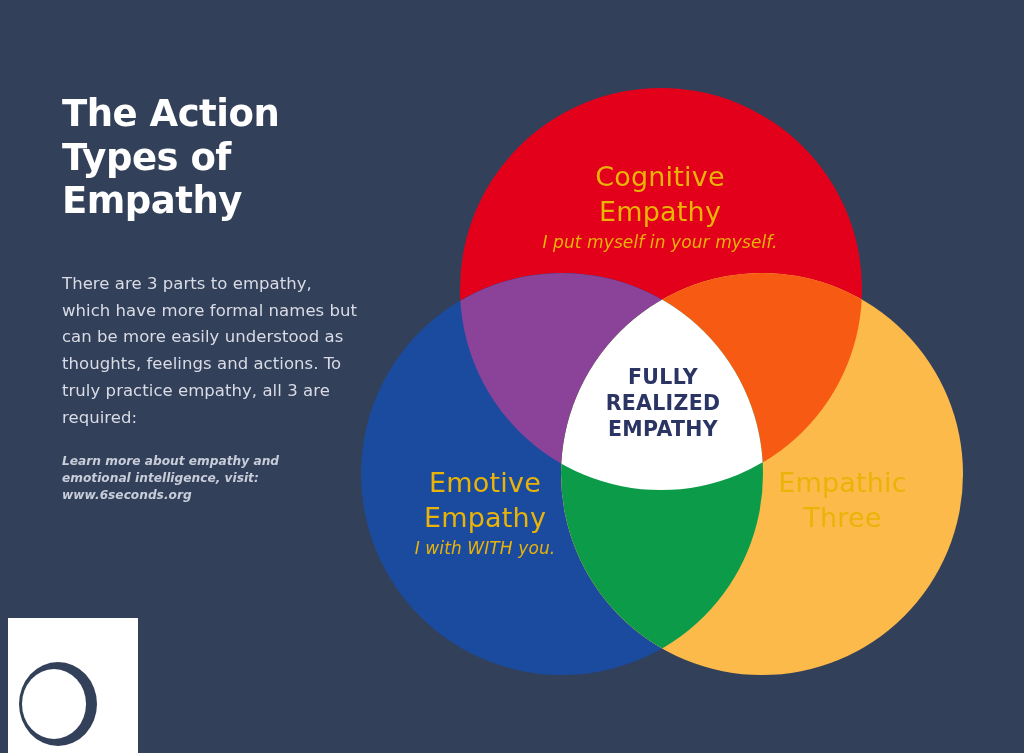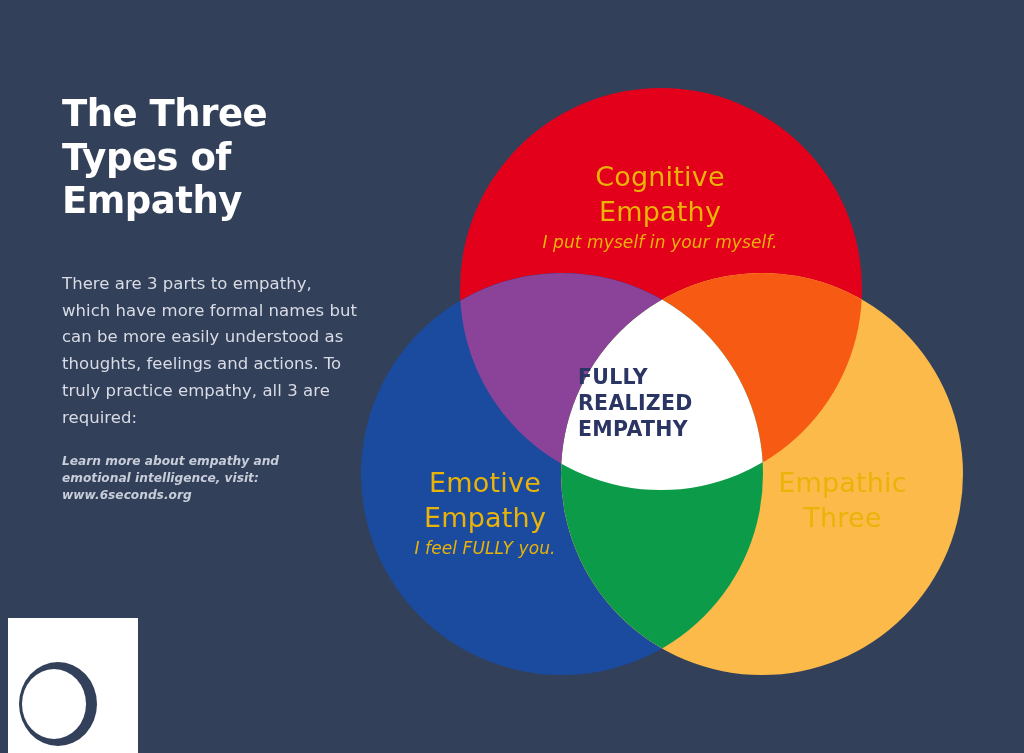--- a/index.html
+++ b/index.html
@@ -106,37 +106,38 @@
 
   #lbl-cognitive { left: 500px; top: 160px; width: 320px; }
   #lbl-emotive   { left: 380px; top: 466px; width: 210px; }
   #lbl-action    { left: 735px; top: 466px; width: 215px; }
 
   .center-label {
     position: absolute;
     left: 578px;
     top: 364px;
     width: 170px;
+    text-align: center;
     color: #2b3563;
     font-family: "DejaVu Sans", sans-serif;
     font-weight: 700;
     font-size: 20.5px;
     line-height: 1.28;
     letter-spacing: 0.3px;
     white-space: pre-line;
     pointer-events: none;
   }
 </style>
 </head>
 <body style="background: rgb(51, 64, 89);">
 
 <div id="stage">
 
   <div class="left-col">
-    <h1 class="page-title">The Three
+    <h1 class="page-title">The Action
 Types of
 Empathy</h1>
     <p class="intro-para">There are 3 parts to empathy, which have more formal names but can be more easily understood as thoughts, feelings and actions. To truly practice empathy, all 3 are required:</p>
     <p class="fine-print">Learn more about empathy and emotional intelligence, visit: www.6seconds.org</p>
   </div>
 
   <div class="logo-wrap">
     <svg width="130" height="135" viewBox="0 0 130 135">
       <defs>
         <mask id="logo-mask">
@@ -193,21 +194,21 @@
 
   <div class="lbl" id="lbl-cognitive">
     <span class="name">Cognitive
 Empathy</span>
     <span class="tag">I put myself in your myself.</span>
   </div>
 
   <div class="lbl" id="lbl-emotive">
     <span class="name">Emotive
 Empathy</span>
-    <span class="tag">I feel FULLY you.</span>
+    <span class="tag">I with WITH you.</span>
   </div>
 
   <div class="lbl" id="lbl-action">
     <span class="name">Empathic
 Three</span>
   </div>
 
   <div class="center-label" style="color: rgb(43, 53, 99);">FULLY
 REALIZED
 EMPATHY</div>

